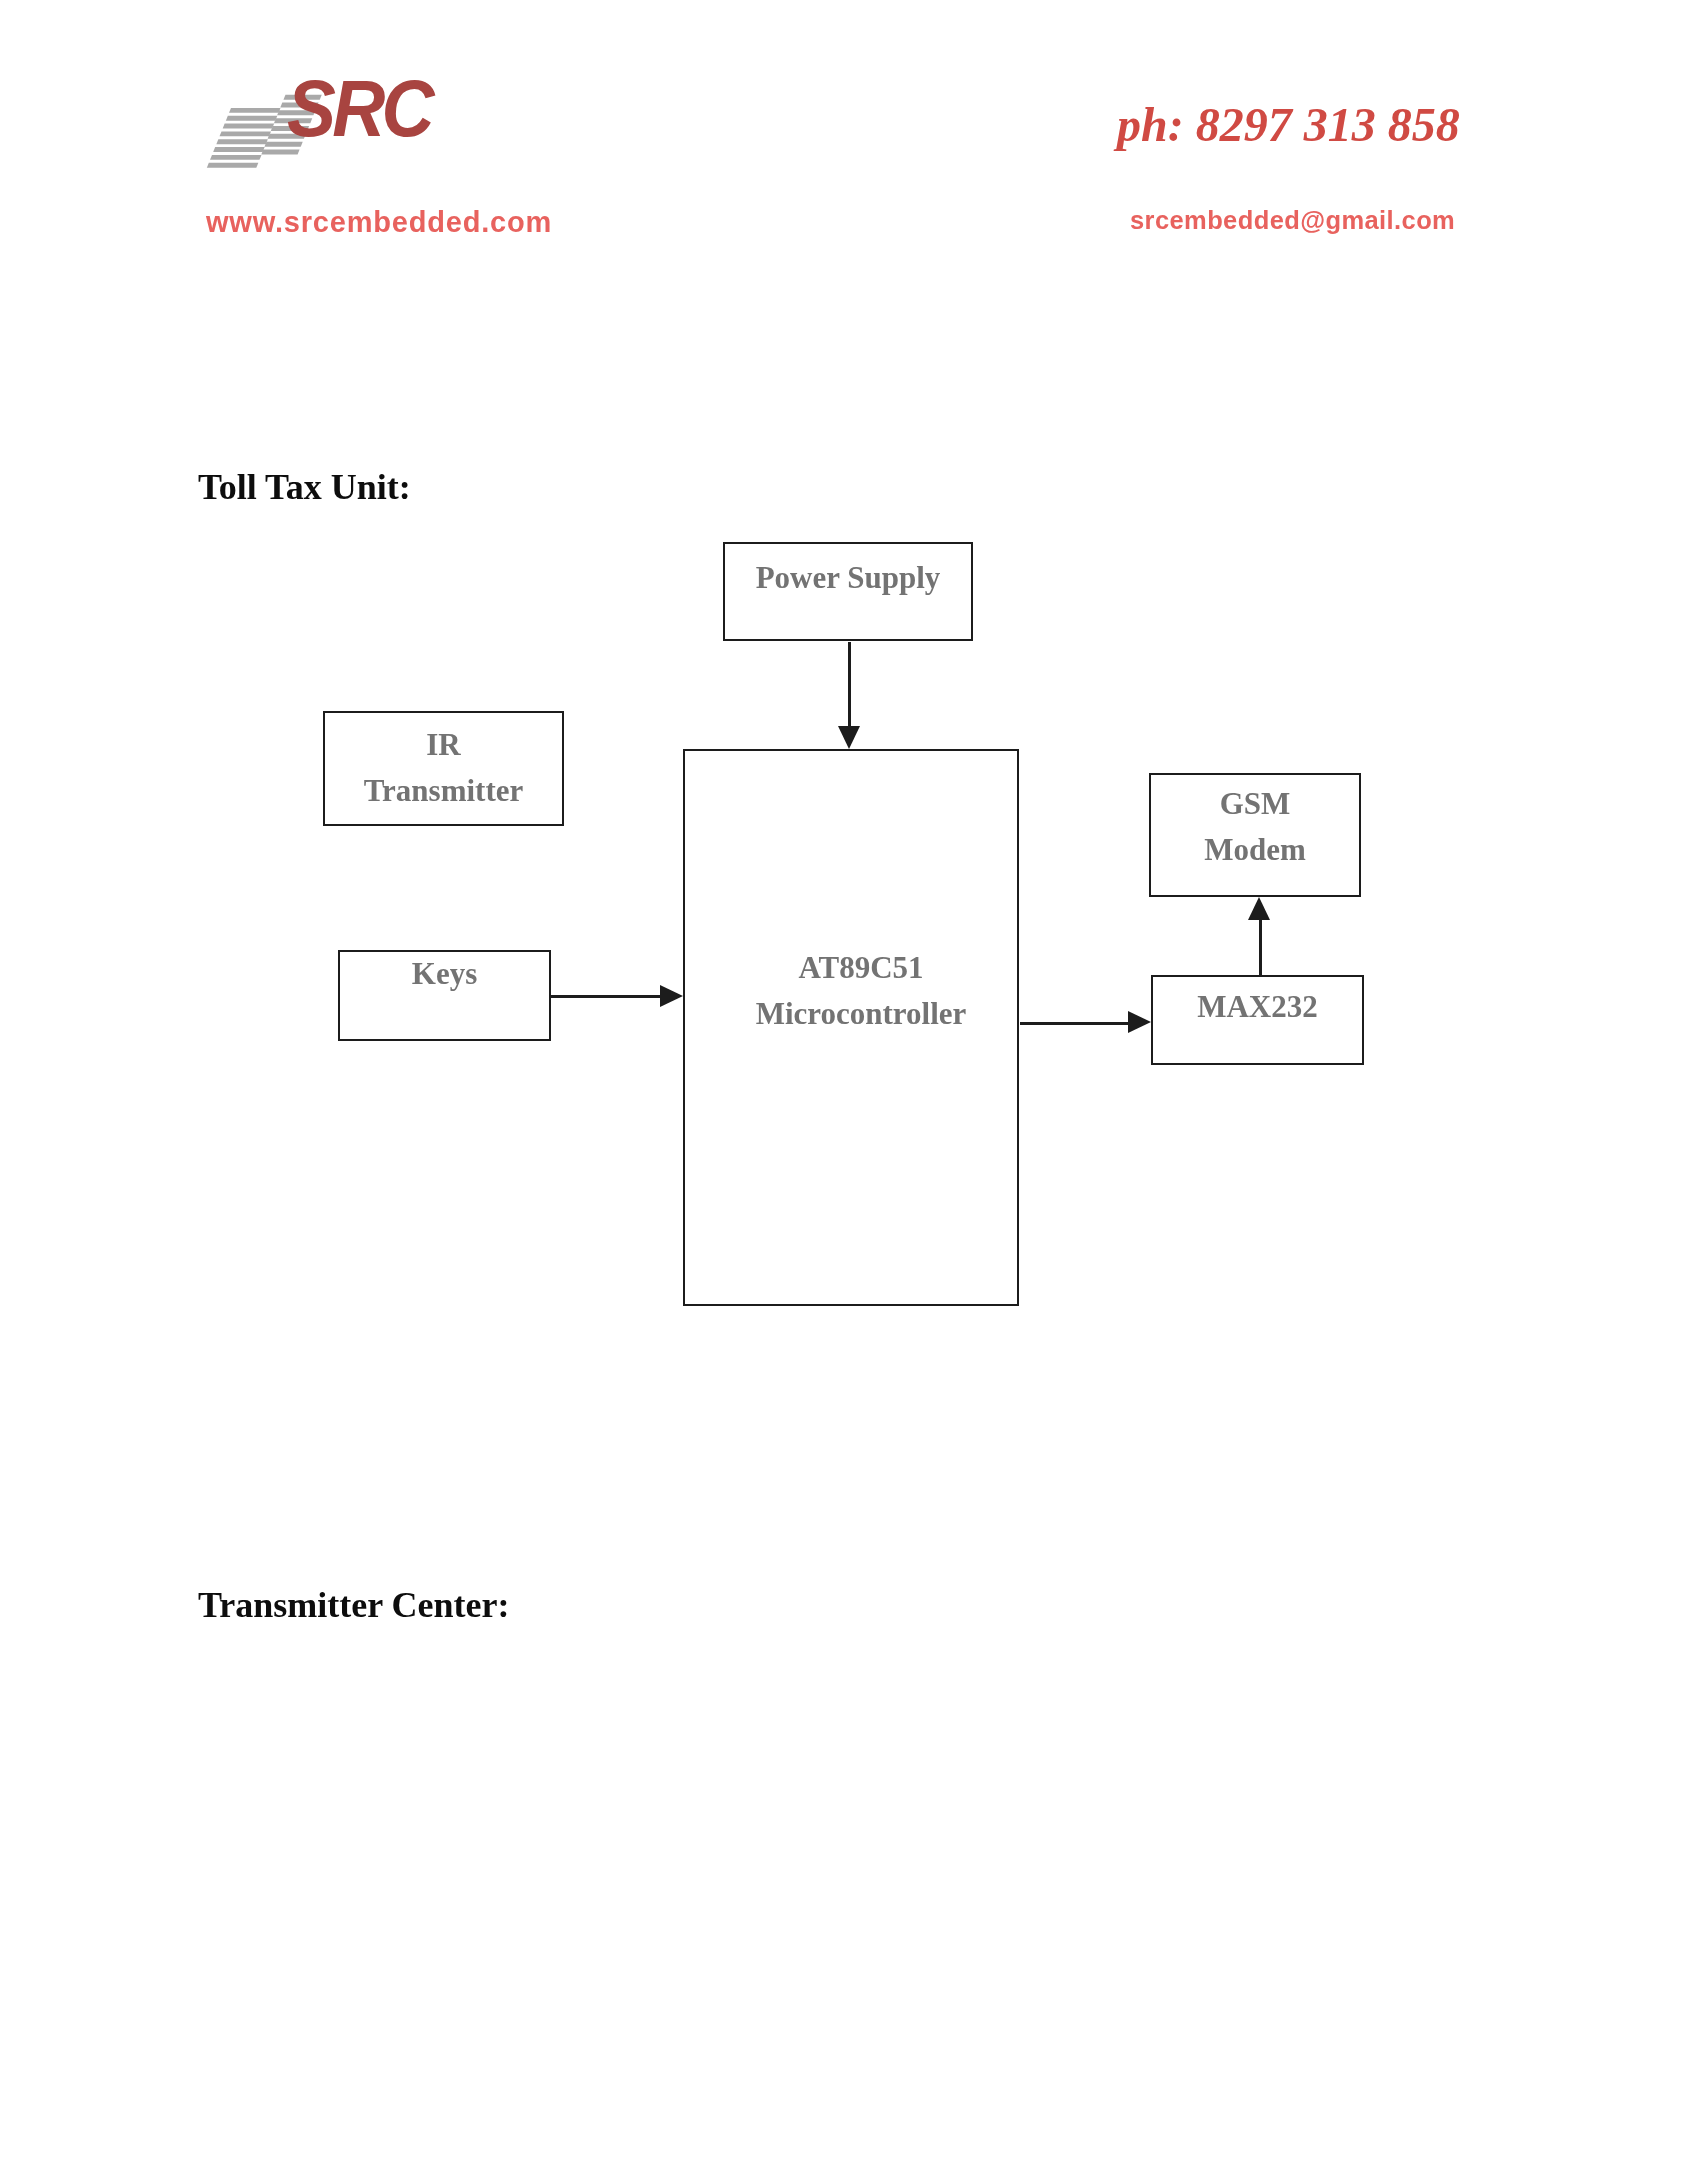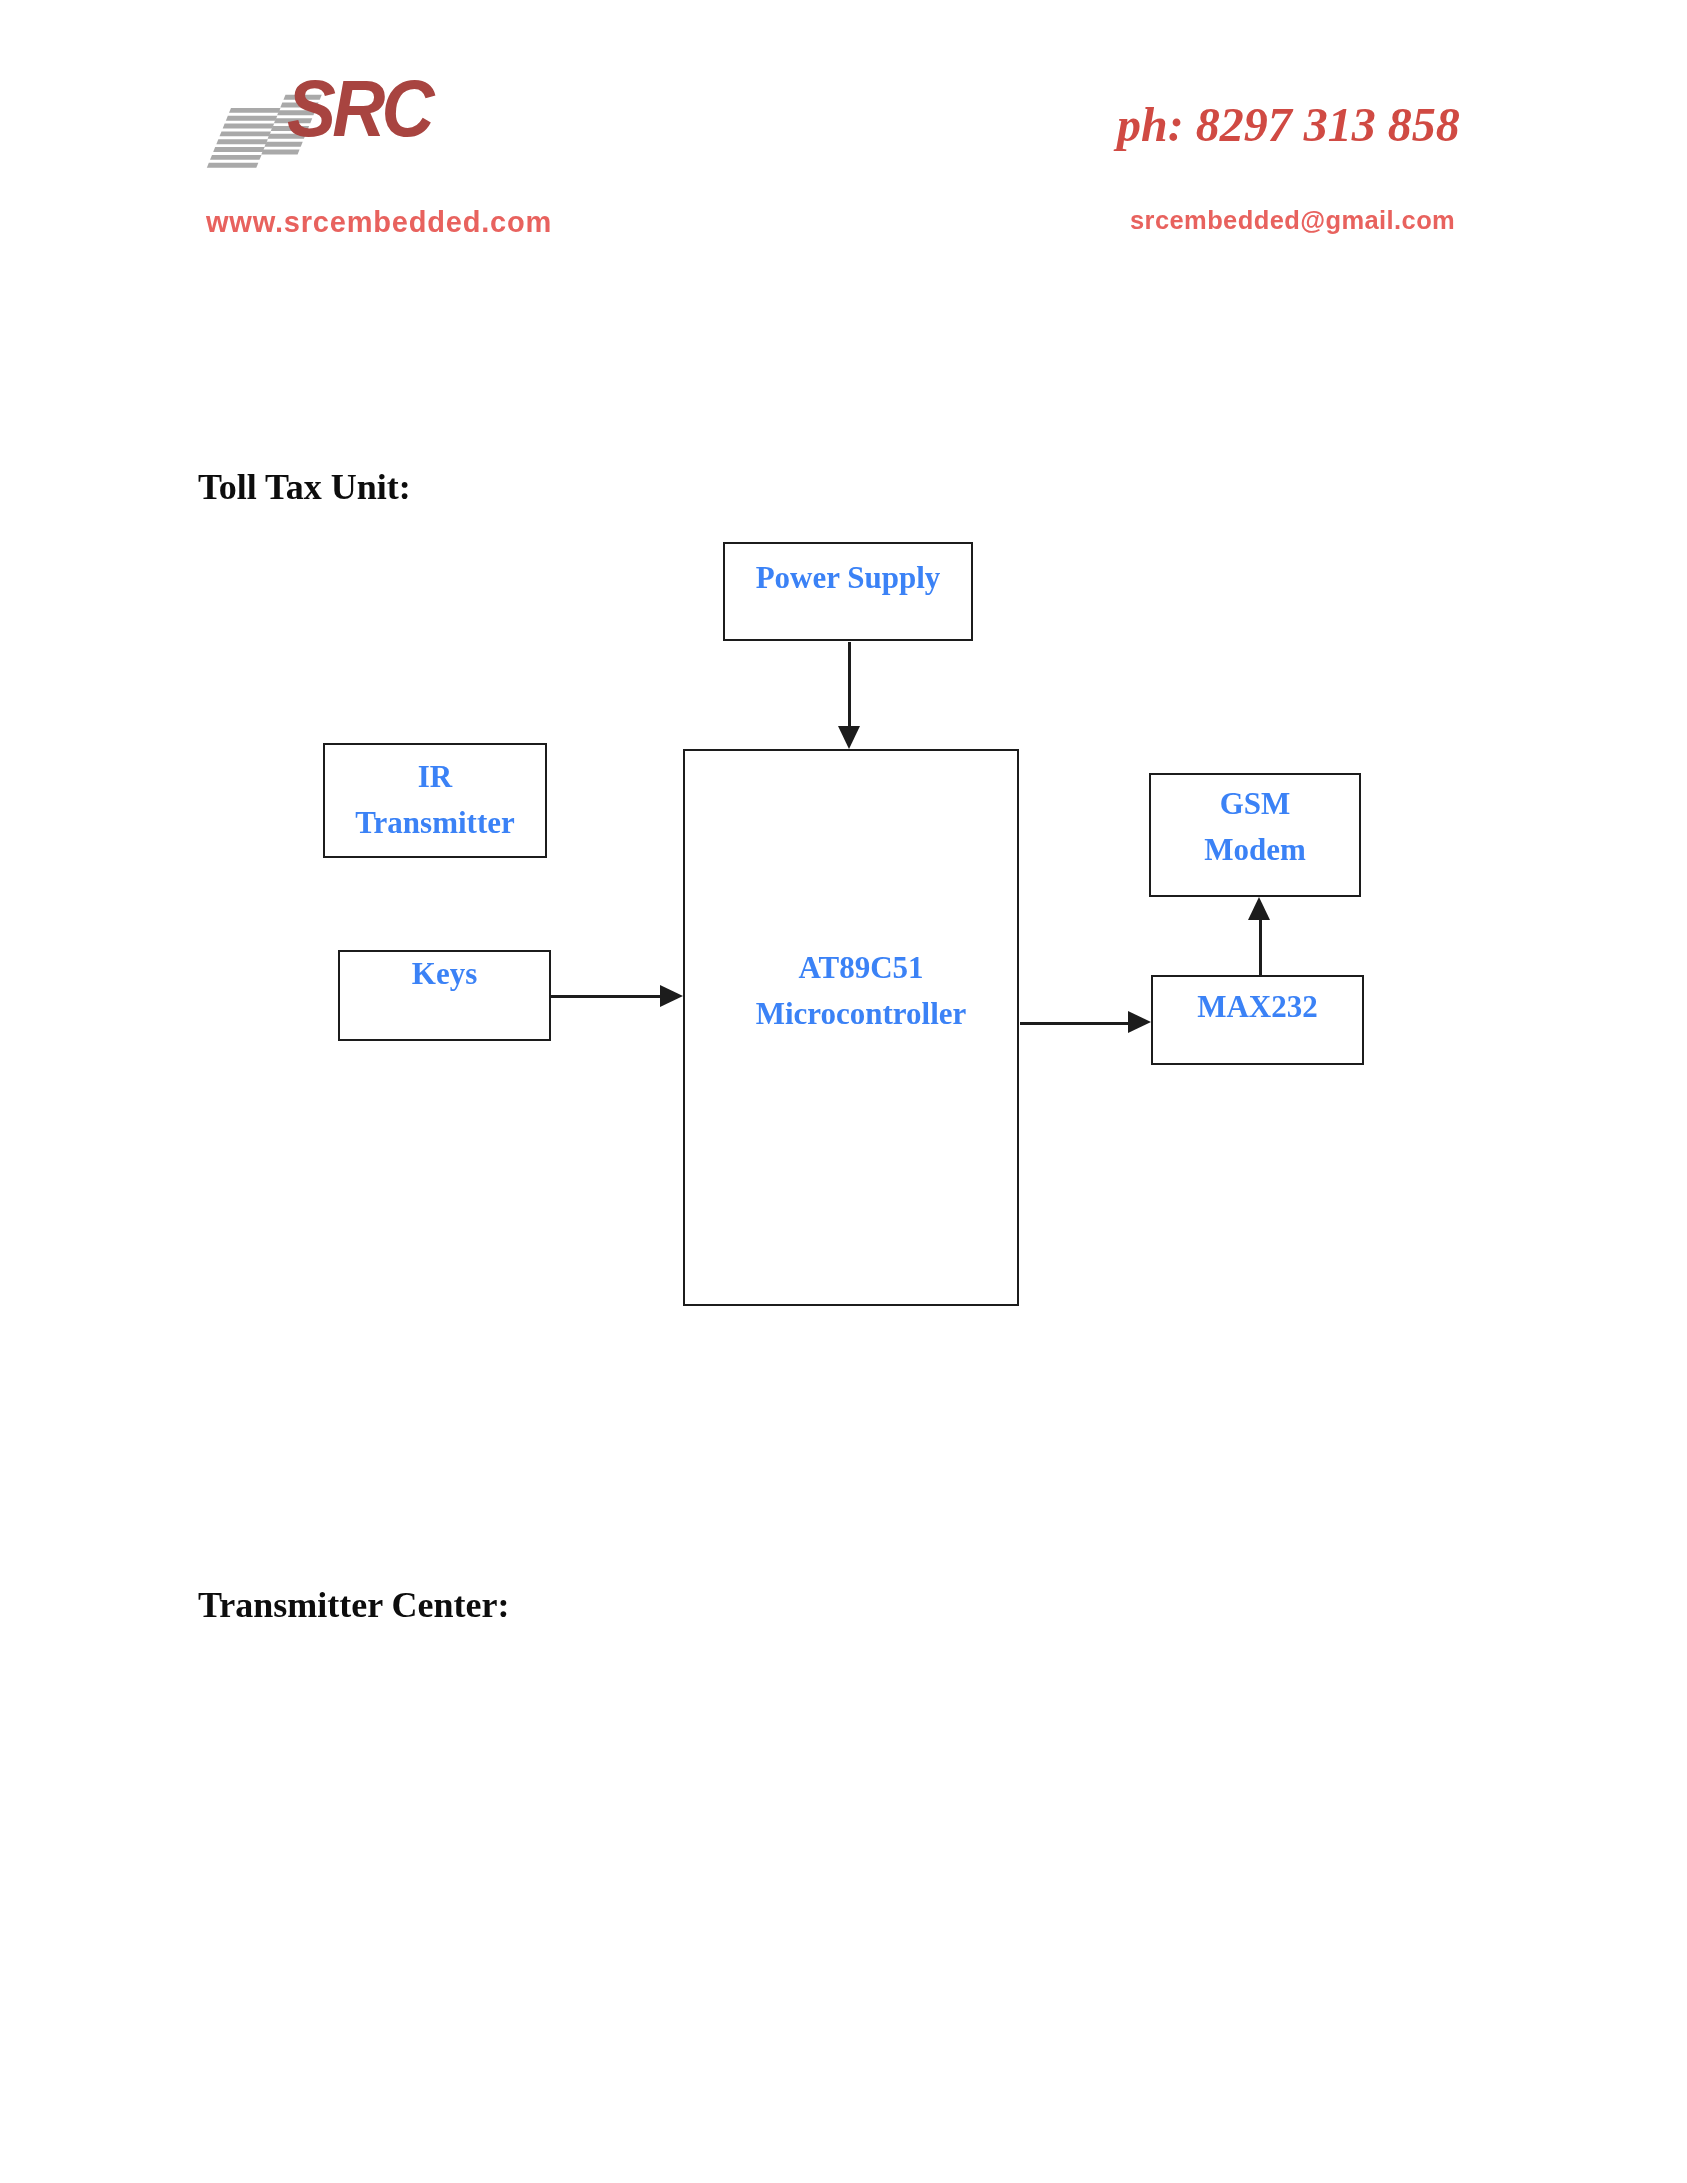--- a/index.html
+++ b/index.html
@@ -96,25 +96,25 @@
     background: #ffffff;
     border: 2.5px solid var(--ink);
     display: flex;
     flex-direction: column;
     align-items: center;
     justify-content: center;
     font-family: "Liberation Serif", serif;
     font-weight: bold;
     font-size: 31px;
     line-height: 46px;
-    color: #3b82f6;
+    color: #737373;
     text-align: center;
   }
   .box-power-supply   { left: 723px;  top: 542px;  width: 250px; height: 99px; padding-bottom: 28px; }
-  .box-ir-transmitter { left: 323px;  top: 743px;  width: 224px; height: 115px; padding-bottom: 1px; }
+  .box-ir-transmitter { left: 323px;  top: 711px;  width: 241px; height: 115px; padding-bottom: 1px; }
   .box-keys           { left: 338px;  top: 950px; width: 213px; height: 91px; padding-bottom: 44px; }
   .box-mcu            { left: 683px;  top: 749px;  width: 336px; height: 557px; padding-bottom: 74px; padding-left: 20px; }
   .box-gsm-modem      { left: 1149px; top: 773px;  width: 212px; height: 124px; padding-bottom: 16.5px; }
   .box-max232         { left: 1151px; top: 975px; width: 213px; height: 90px; padding-bottom: 27px; align-items: center; }
 
   .arrow-line { position: absolute; background: var(--ink); }
   .arrow-head { position: absolute; width: 0; height: 0; }
   .head-down  { border-left: 11.5px solid transparent; border-right: 11.5px solid transparent; border-top: 23px solid var(--ink); }
   .head-up    { border-left: 11.5px solid transparent; border-right: 11.5px solid transparent; border-bottom: 23px solid var(--ink); }
   .head-right { border-top: 11.5px solid transparent; border-bottom: 11.5px solid transparent; border-left: 23px solid var(--ink); }

